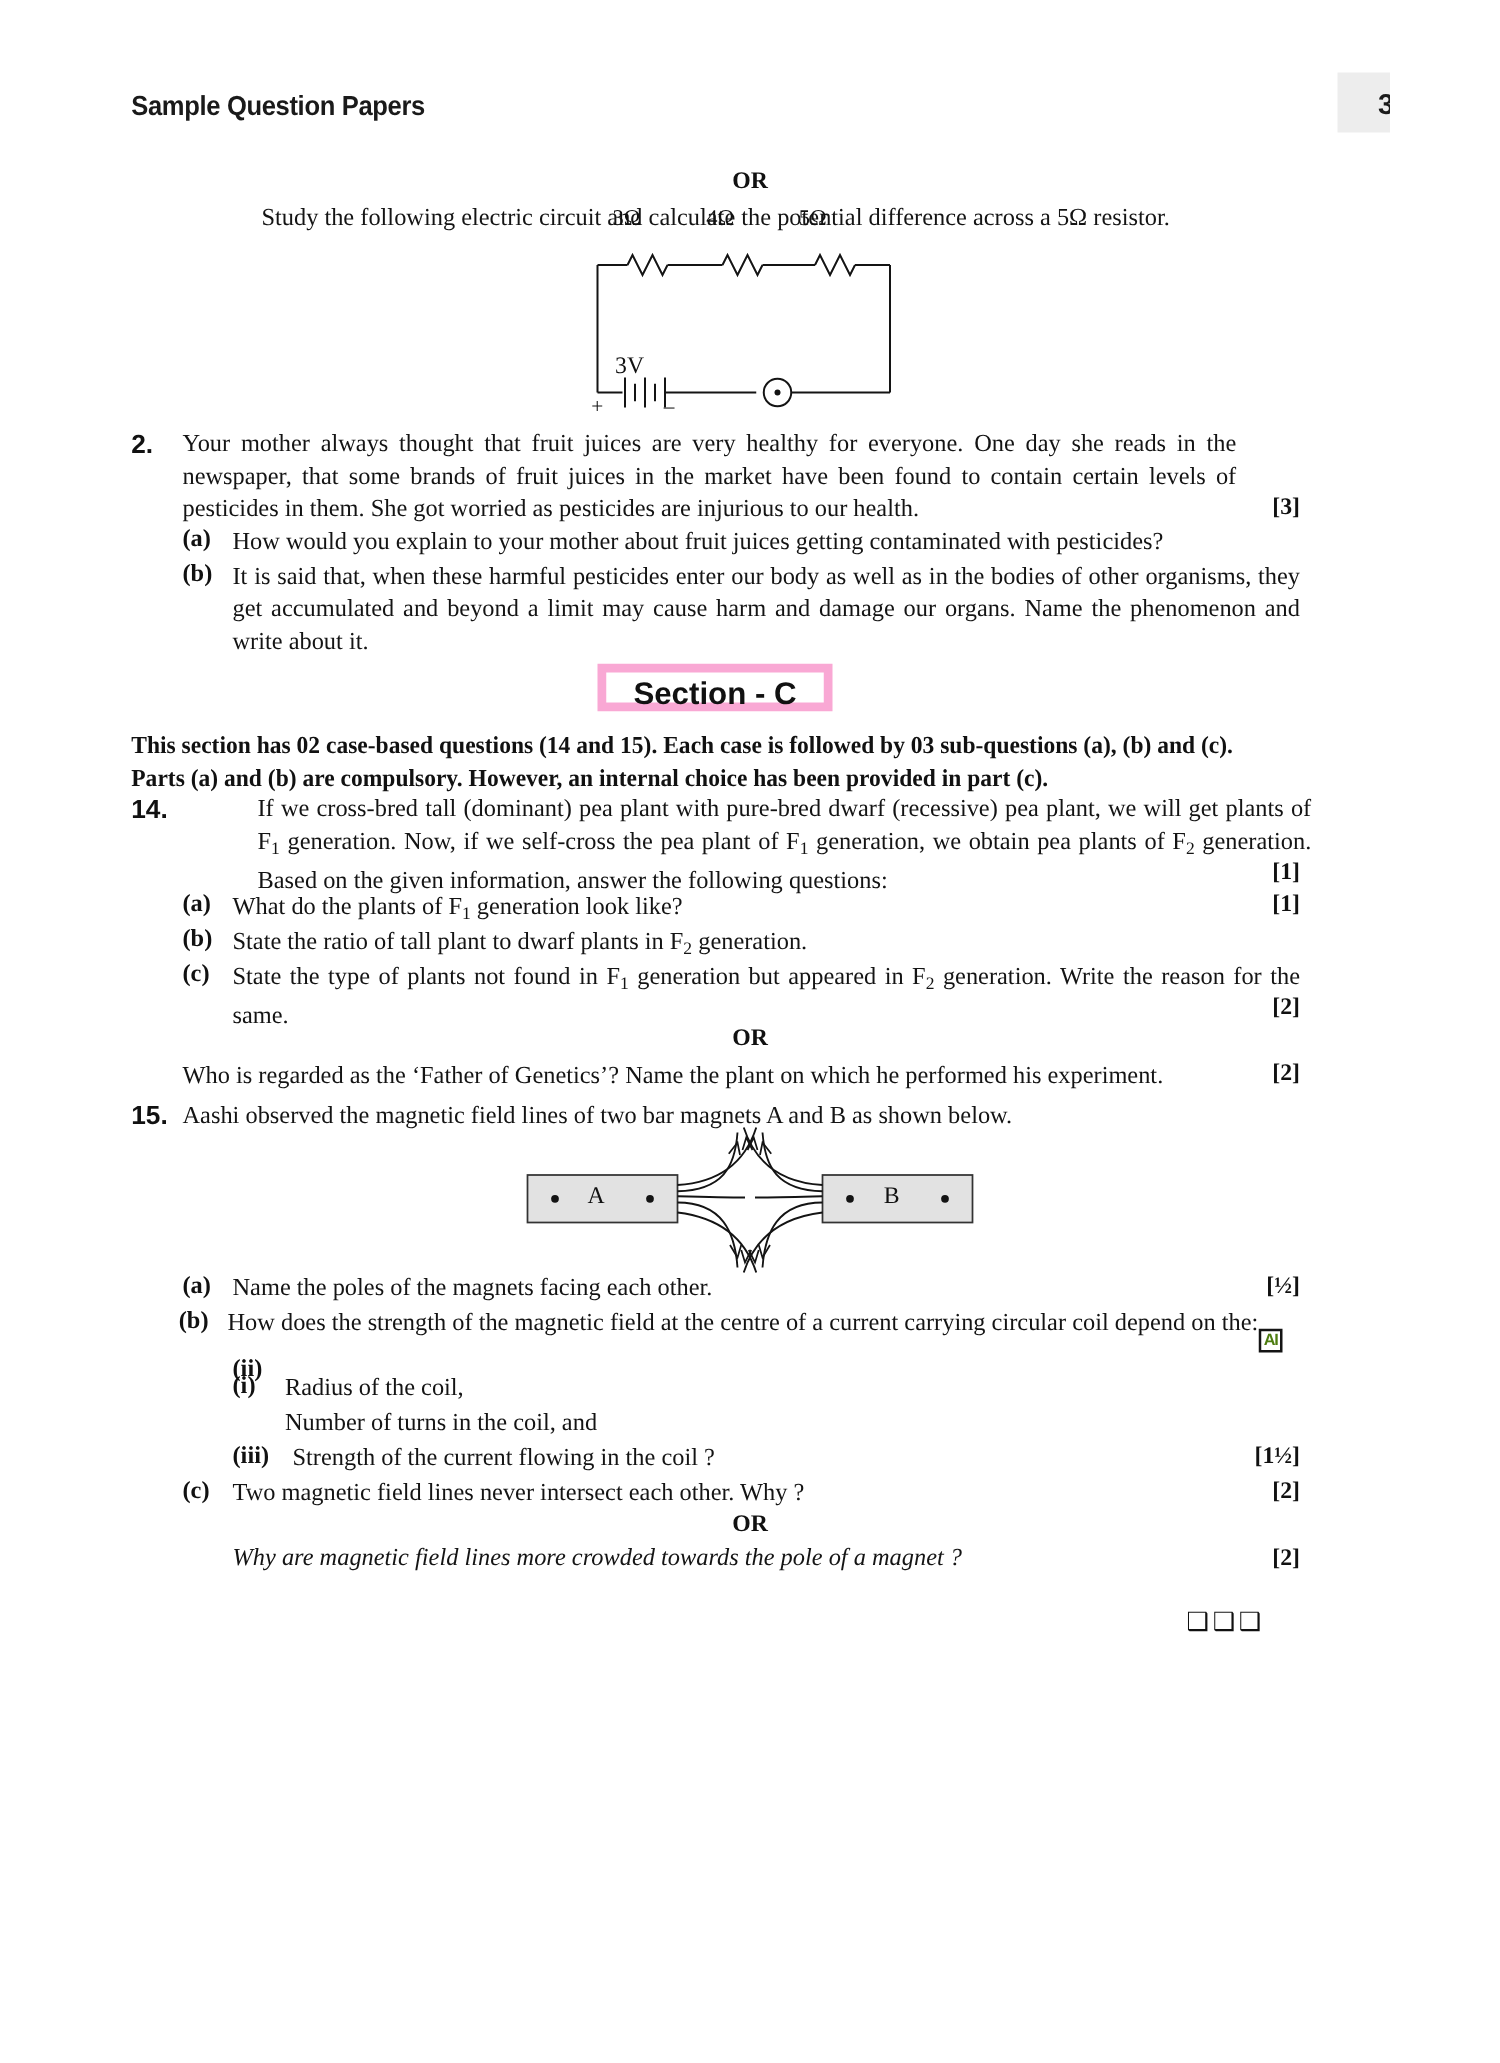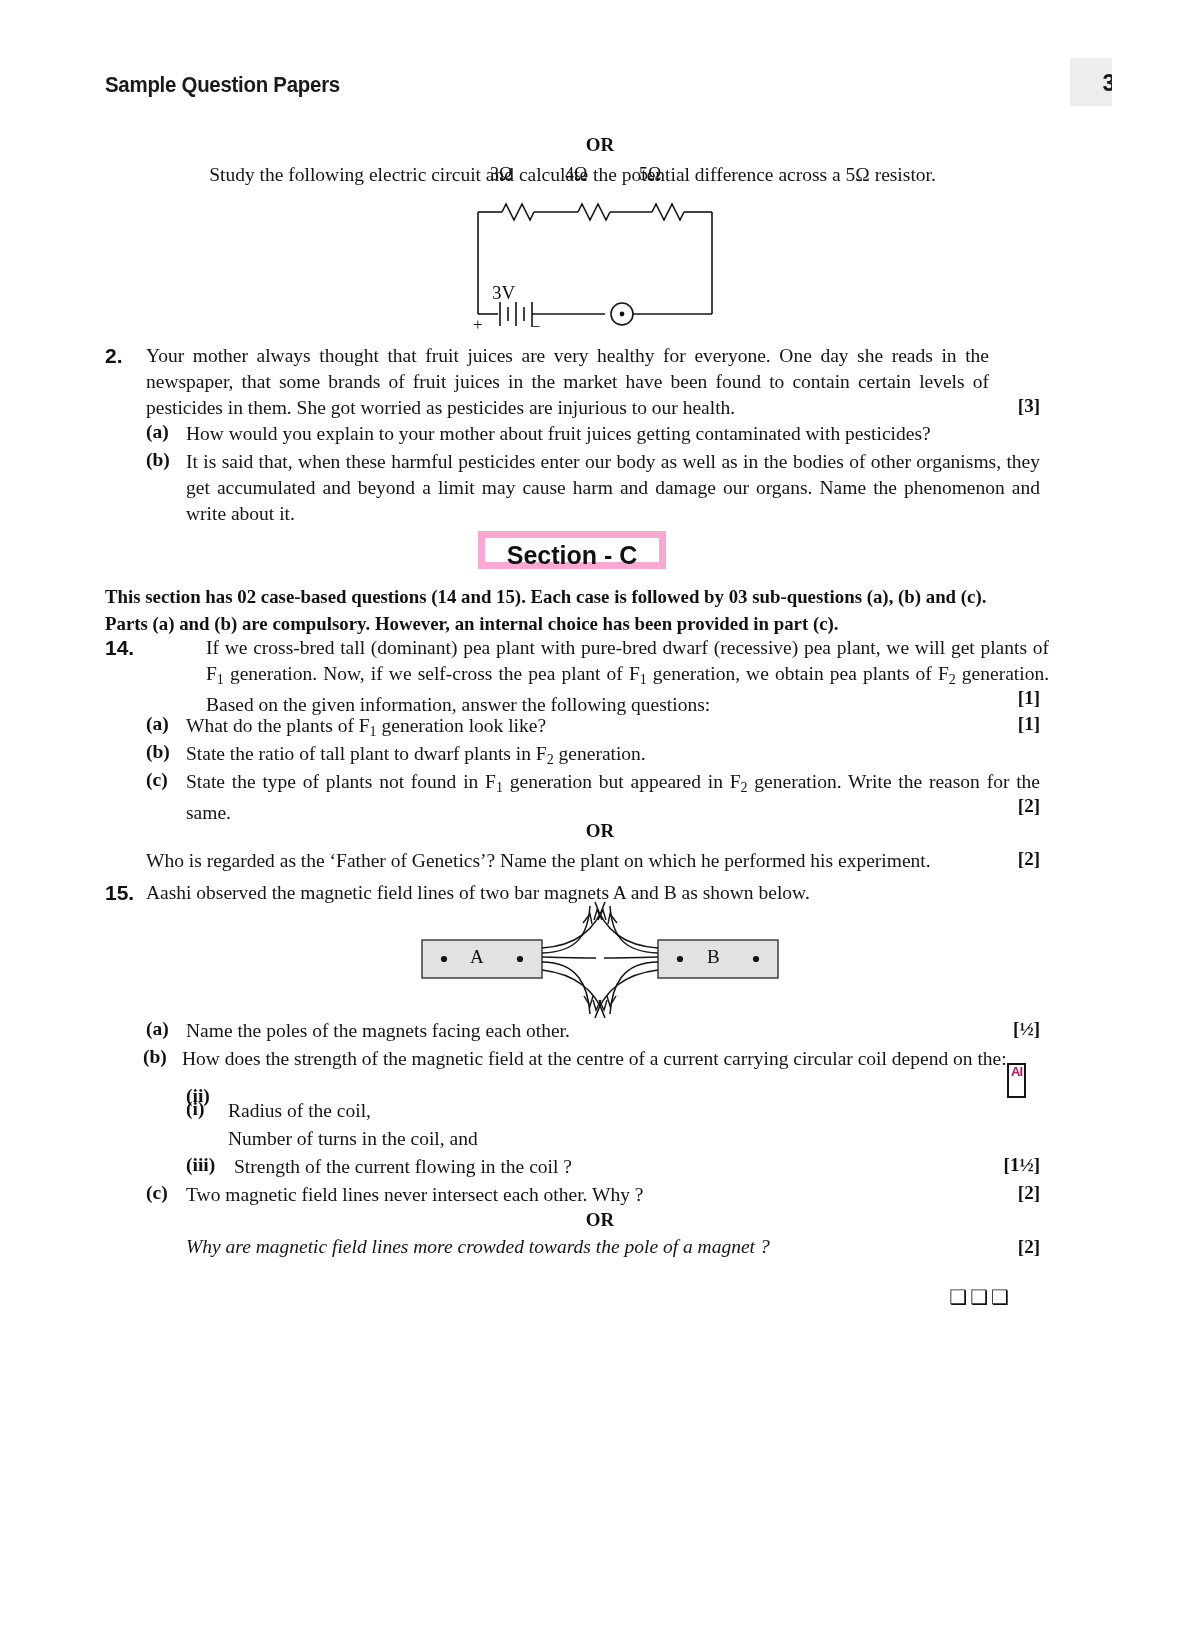--- a/index.html
+++ b/index.html
@@ -123,27 +123,27 @@
   .circuit { position: absolute; left: 430px; top: 182px; }
 
   
   .magnets { position: absolute; left: 400px; top: 900px; }
 
   
   .ai-badge {
     position: absolute;
     left: 1007px; top: 1063px;
     border: 2px solid #141414;
-    padding: 0px 2px 17px 2px;
+    padding: 0px 2px 1px 2px;
     font-family: "Liberation Sans", "DejaVu Sans", sans-serif;
     font-weight: bold;
     font-size: 13px;
     line-height: 14px;
     letter-spacing: -1px;
-    color: #be185d;
+    color: #4d7c0f;
     background: #fff;
   }
 
   
   .end-marks {
     position: absolute;
     right: 100px; top: 1285px;
     font-size: 20px;
     letter-spacing: 3px;
     color: #111;

